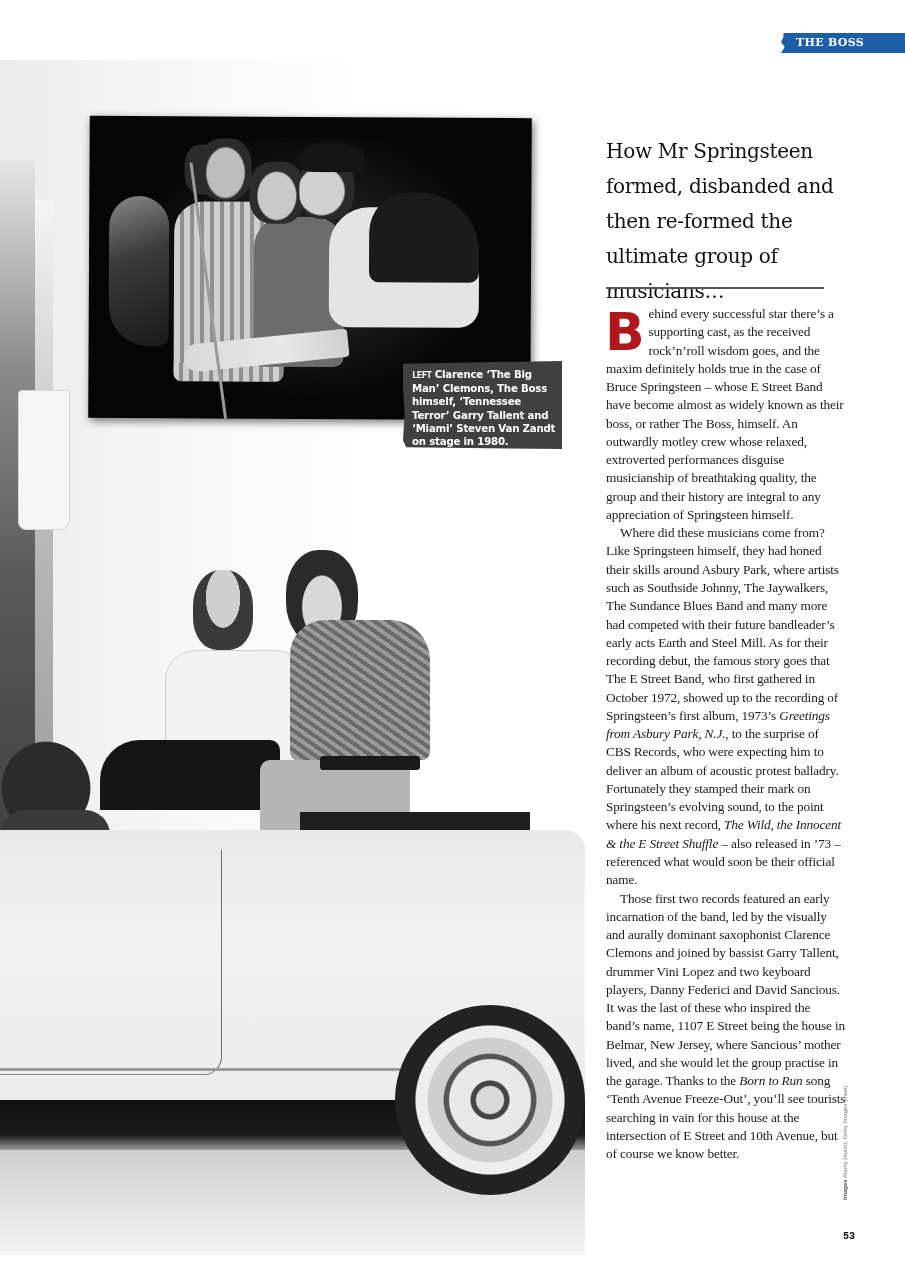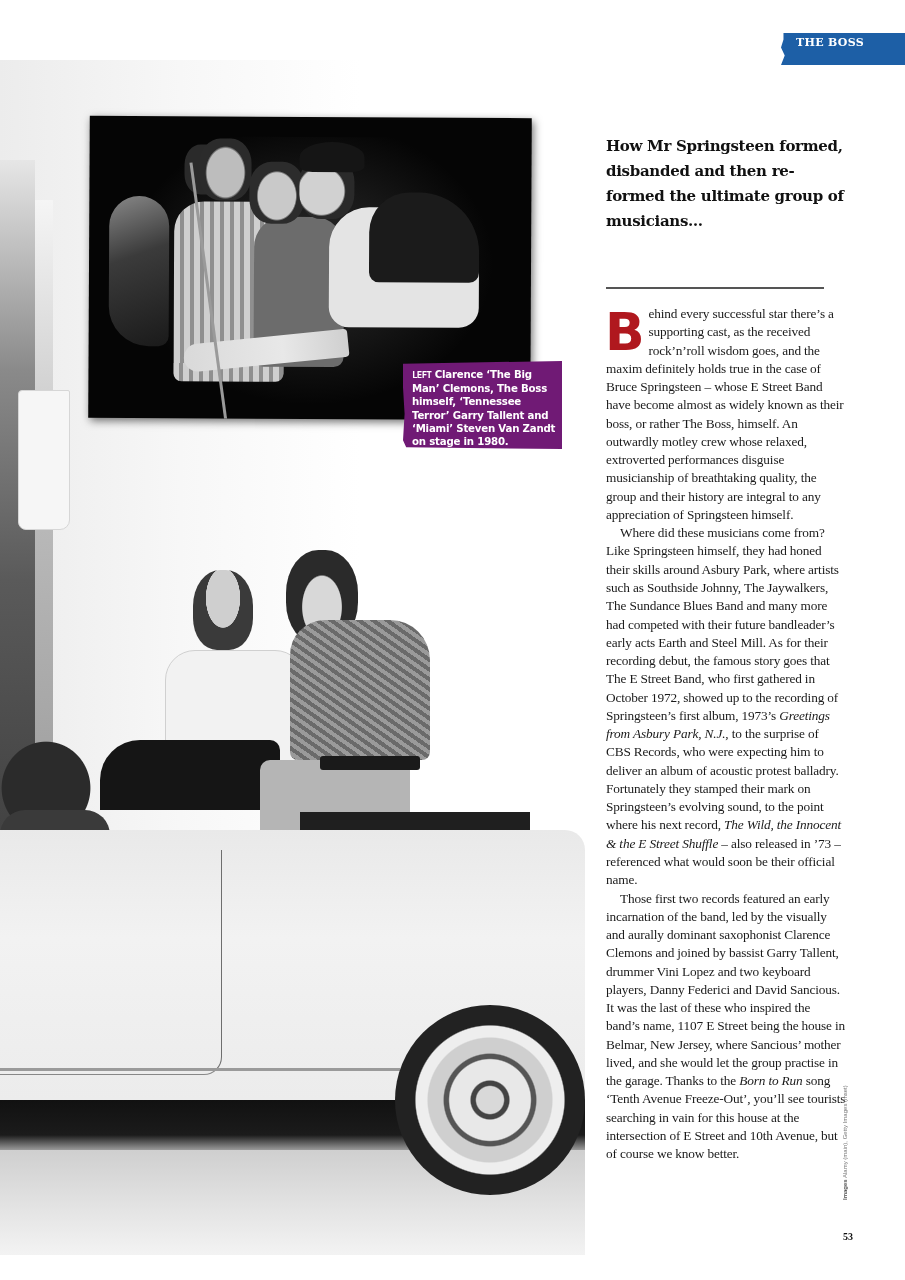--- a/index.html
+++ b/index.html
@@ -1,21 +1,21 @@
 <!DOCTYPE html>
 <html><head>
 <meta charset="utf-8">
 <style>
   * { box-sizing: border-box; margin: 0; padding: 0; }
   html, body { width: 905px; height: 1280px; background: #ffffff; overflow: hidden; }
   body { position: relative; font-family: "Liberation Serif", serif; color: #1a1a1a; }
 
   
   .section-tab {
-    position: absolute; left: 781px; top: 33px; width: 124px; height: 32px;
+    position: absolute; left: 781px; top: 33px; width: 124px; height: 20px;
     background: #1d5fa6;
     clip-path: polygon(2% 0, 100% 0, 100% 100%, 0 100%, 3% 70%, 0 45%, 2% 20%);
   }
   .section-tab span {
     position: absolute; left: 15px; top: 3px;
     font-family: "DejaVu Serif", serif; font-weight: bold; font-size: 11px;
     color: #ffffff; letter-spacing: 0.3px;
   }
 
   
@@ -77,43 +77,43 @@
   .fig-g-head { left: 160px; top: 45px; width: 55px; height: 62px; background: radial-gradient(ellipse at 50% 55%, #c9c9c9 0 48%, #2c2c2c 52% 100%); }
   .fig-g-body { left: 165px; top: 100px; width: 90px; height: 150px; background: #6c6c6c; border-radius: 30px 30px 10px 10px; }
   .fig-s-hat { left: 210px; top: 25px; width: 65px; height: 30px; background: #151515; border-radius: 50% 50% 20% 20%; }
   .fig-s-head { left: 210px; top: 40px; width: 55px; height: 62px; background: radial-gradient(ellipse at 40% 55%, #d1d1d1 0 48%, #2a2a2a 52% 100%); }
   .fig-s-shirt { left: 240px; top: 90px; width: 150px; height: 120px; background: #e4e4e4; border-radius: 40px 60px 20px 20px; }
   .fig-s-vest { left: 280px; top: 75px; width: 110px; height: 90px; background: #1b1b1b; border-radius: 40px 60px 10px 10px; }
   .mic-stand { position: absolute; left: 118px; top: 45px; width: 3px; height: 260px; background: #9a9a9a; transform: rotate(-8deg); }
 
   
   .caption { position: absolute; left: 403px; top: 361px; width: 159px; height: 88px;
-    background: #701a75; padding: 7px 6px 6px 9px;
+    background: #404040; padding: 7px 6px 6px 9px;
     clip-path: polygon(0 3%, 100% 0, 100% 100%, 2% 98%, 0 90%, 1% 60%, 0 30%); }
   .caption p { font-family: "DejaVu Sans", sans-serif; font-weight: bold; font-size: 10.2px; line-height: 13.2px; color: #fff; letter-spacing: -0.2px; }
   .caption .lbl { font-family: "DejaVu Sans Mono", monospace; font-size: 9px; letter-spacing: -0.6px; }
 
   
   .headline { position: absolute; left: 606px; top: 134px; width: 240px;
-    font-family: "DejaVu Serif", serif; font-weight: bold; font-size: 15px; line-height: 25px; color: #111; letter-spacing: -0.3px; }
+    font-family: "DejaVu Serif", serif; font-weight: normal; font-size: 20px; line-height: 35px; color: #111; letter-spacing: -0.3px; }
   .rule { position: absolute; left: 606px; top: 287px; width: 218px; height: 1.5px; background: #555; }
 
   
   .body-text { position: absolute; left: 606px; top: 305px; width: 240px;
     font-family: "Liberation Serif", serif; font-size: 13.3px; line-height: 18.27px; color: #1a1a1a; letter-spacing: -0.15px; }
   .body-text p { text-indent: 14px; }
   .body-text p.first { text-indent: 0; }
   .dropcap { float: left; font-family: "DejaVu Sans", sans-serif; font-weight: bold; font-size: 52px; line-height: 46px;
     color: #b0181e; margin: 4px 4px 0 -1px; height: 48px; }
   .body-text em { font-style: italic; }
 
   .credit { position: absolute; left: 842px; top: 1200px; transform: rotate(-90deg); transform-origin: left top;
     font-family: "Liberation Sans", sans-serif; font-size: 6px; color: #777; white-space: nowrap; }
   .credit b { font-weight: bold; color: #555; }
-  .page-num { position: absolute; left: 843px; top: 1231px; font-family: Liberation Serif, serif; font-weight: bold; font-size: 10px; color: #111; }
+  .page-num { position: absolute; left: 843px; top: 1231px; font-family: Liberation Mono, monospace; font-weight: bold; font-size: 10px; color: #111; }
 </style>
 </head>
 <body>
 
 <div class="section-tab">
   <span>THE BOSS</span>
 </div>
 
 <div class="bg-photo">
   <div class="bg-wall"></div>

